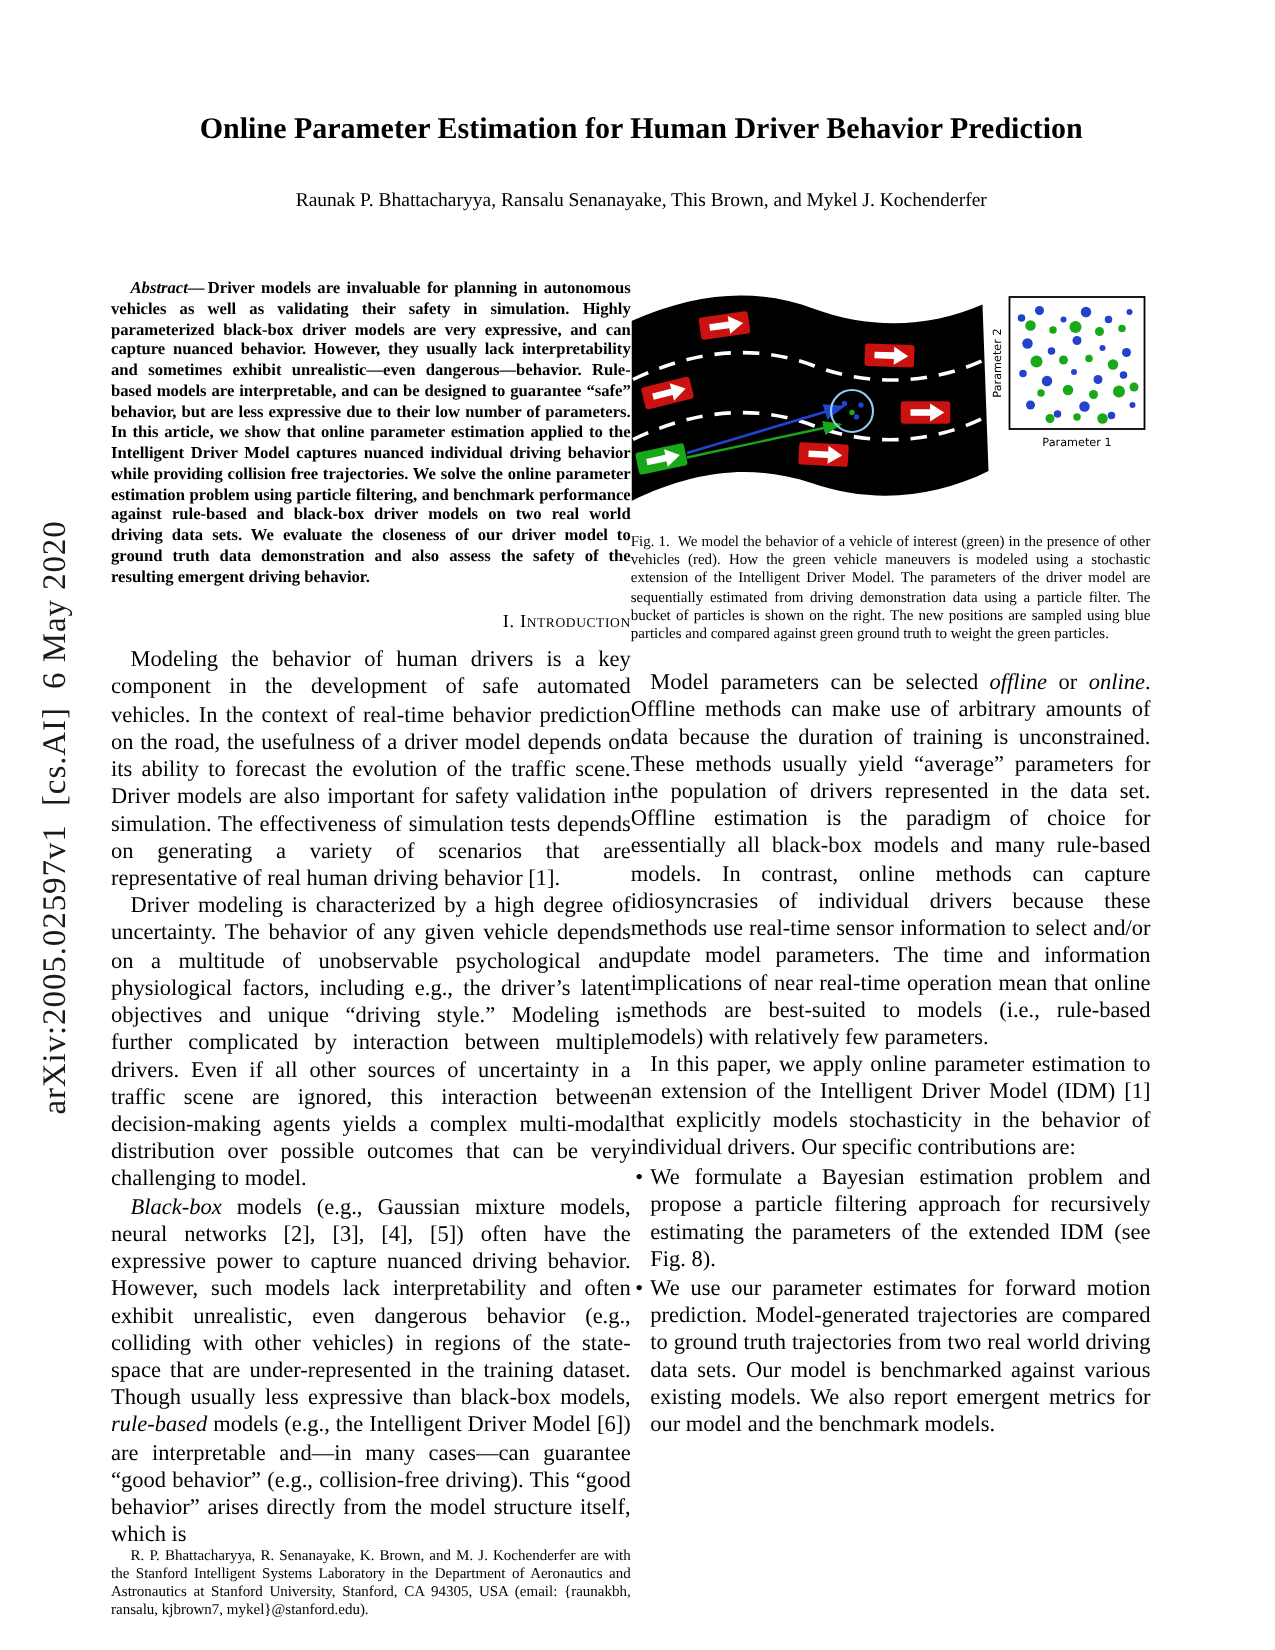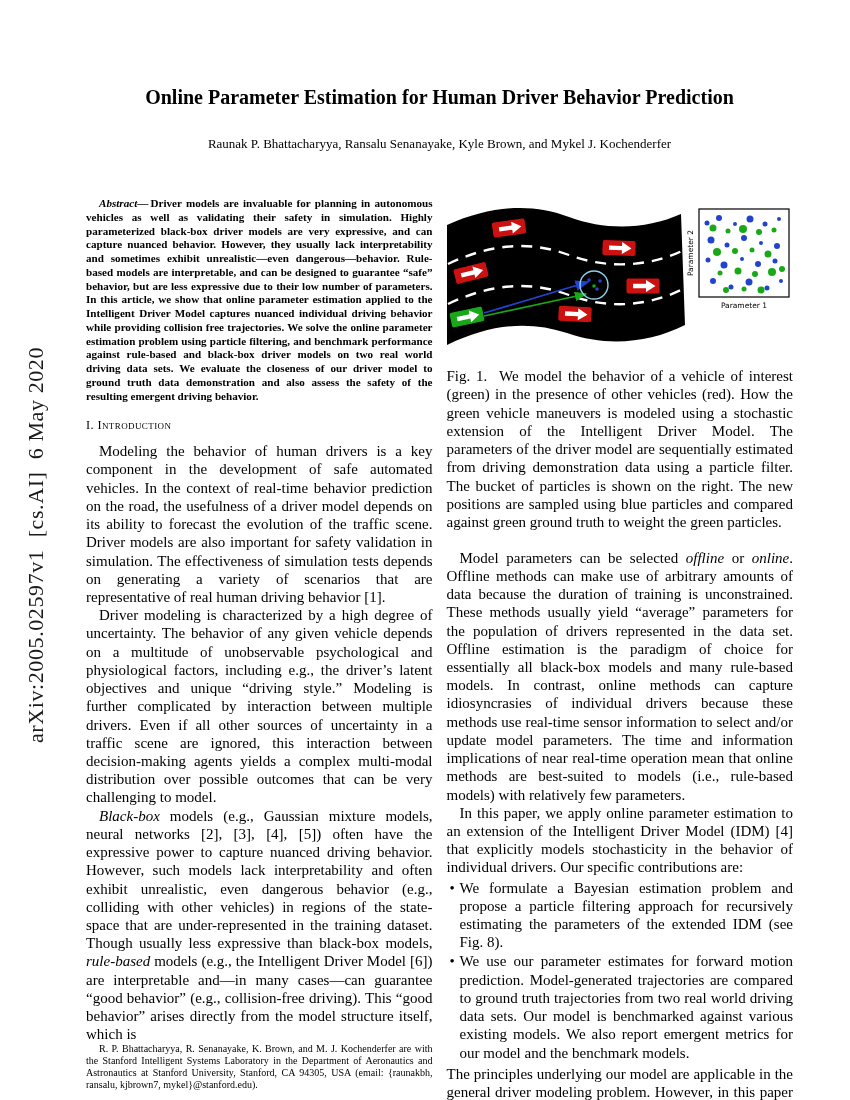--- a/index.html
+++ b/index.html
@@ -6,54 +6,54 @@
   html, body { background:#ffffff; }
   body { width:850px; height:1100px; font-family:"Liberation Serif", serif; color:#000; }
   .page { position:relative; width:850px; height:1100px; background:#fff; overflow:hidden; }
 
   .arxiv-stamp {
     position:absolute; top:545px; left:36px;
     transform:translate(-50%,-50%) rotate(-90deg);
     white-space:nowrap; font-size:22px; color:#1a1a1a; letter-spacing:0.6px;
   }
 
-  .content { position:absolute; left:74px; top:86px; width:707px;margin-left:12px; }
+  .content { position:absolute; left:74px; top:75px; width:707px; }
   .title { font-size:20px; font-weight:bold; text-align:center; }
   .authors { margin-top:27px; font-size:13px; text-align:center; }
 
-  .columns { display:flex; gap:14px; margin-top:45px; height:848px; }
+  .columns { display:flex; margin-top:45px; height:848px; }
   .col { width:346.5px; display:flex; flex-direction:column; }
 
   .abstract { font-weight:bold; font-size:11.1px; line-height:1.24; text-align:justify; text-indent:13px; }
   .sec-heading { margin:15px 0 9px; font-size:12.3px; font-weight:normal; font-variant:small-caps;
-                 letter-spacing:0.4px; text-align:left; }
+                 letter-spacing:0.4px; text-align:right; }
   .body { font-size:15px; line-height:1.215; text-align:justify; }
   .indent { text-indent:13px; }
   .footnote { margin-top:auto; font-size:10px; line-height:1.2; text-align:justify; text-indent:13px; }
 
   .fig { margin-bottom:17px; }
   .fig-svg { display:block; width:346px; height:160px; }
-  .caption { margin-top:10px; font-size:15px; line-height:1.22; text-align:justify; }
+  .caption { margin-top:10px; font-size:10px; line-height:1.22; text-align:justify; }
 
   .after-fig { margin-top:2px; }
   .bullets { list-style:none; margin:2px 0 2px 0; padding:0; }
   .bullets li { position:relative; padding-left:13px; margin-bottom:1px; }
   .bullets li::before { content:"\2022"; position:absolute; left:3px; }
   .it { font-style:italic; }
 </style>
 </head>
 <body>
 
 <div class="page">
 
   <div class="arxiv-stamp">arXiv:2005.02597v1&nbsp;&nbsp;[cs.AI]&nbsp;&nbsp;6 May 2020</div>
 
   <div class="content">
     <h1 class="title">Online Parameter Estimation for Human Driver Behavior Prediction</h1>
-    <div class="authors">Raunak P. Bhattacharyya, Ransalu Senanayake, Kyle Brown, and Mykel J. Kochenderfer</div>
+    <div class="authors">Raunak P. Bhattacharyya, Ransalu Senanayake, This Brown, and Mykel J. Kochenderfer</div>
 
     <div class="columns">
 
       <div class="col">
         <p class="abstract"><span class="it">Abstract</span><span>— Driver models are invaluable for planning in autonomous vehicles as well as validating their safety in simulation. Highly parameterized black-box driver models are very expressive, and can capture nuanced behavior. However, they usually lack interpretability and sometimes exhibit unrealistic—even dangerous—behavior. Rule-based models are interpretable, and can be designed to guarantee “safe” behavior, but are less expressive due to their low number of parameters. In this article, we show that online parameter estimation applied to the Intelligent Driver Model captures nuanced individual driving behavior while providing collision free trajectories. We solve the online parameter estimation problem using particle filtering, and benchmark performance against rule-based and black-box driver models on two real world driving data sets. We evaluate the closeness of our driver model to ground truth data demonstration and also assess the safety of the resulting emergent driving behavior.</span></p>
         <h2 class="sec-heading">I. Introduction</h2>
         <p class="body indent"><span>Modeling the behavior of human drivers is a key component in the development of safe automated vehicles. In the context of real-time behavior prediction on the road, the usefulness of a driver model depends on its ability to forecast the evolution of the traffic scene. Driver models are also important for safety validation in simulation. The effectiveness of simulation tests depends on generating a variety of scenarios that are representative of real human driving behavior [1].</span></p>
         <p class="body indent"><span>Driver modeling is characterized by a high degree of uncertainty. The behavior of any given vehicle depends on a multitude of unobservable psychological and physiological factors, including e.g., the driver’s latent objectives and unique “driving style.” Modeling is further complicated by interaction between multiple drivers. Even if all other sources of uncertainty in a traffic scene are ignored, this interaction between decision-making agents yields a complex multi-modal distribution over possible outcomes that can be very challenging to model.</span></p>
         <p class="body indent"><span class="it">Black-box</span><span> models (e.g., Gaussian mixture models, neural networks [2], [3], [4], [5]) often have the expressive power to capture nuanced driving behavior. However, such models lack interpretability and often exhibit unrealistic, even dangerous behavior (e.g., colliding with other vehicles) in regions of the state-space that are under-represented in the training dataset. Though usually less expressive than black-box models, </span><span class="it">rule-based</span><span> models (e.g., the Intelligent Driver Model [6]) are interpretable and—in many cases—can guarantee “good behavior” (e.g., collision-free driving). This “good behavior” arises directly from the model structure itself, which is</span></p>
         <p class="footnote"><span>R. P. Bhattacharyya, R. Senanayake, K. Brown, and M. J. Kochenderfer are with the Stanford Intelligent Systems Laboratory in the Department of Aeronautics and Astronautics at Stanford University, Stanford, CA 94305, USA (email: {raunakbh, ransalu, kjbrown7, mykel}@stanford.edu).</span></p>
@@ -159,23 +159,22 @@
                   <circle cx="314" cy="93" r="3.5" fill="#18a818"></circle>
                 </g>
               <text x="297" y="111" text-anchor="middle" font-size="7.5" font-family="DejaVu Sans, sans-serif">Parameter 1</text>
               <text transform="rotate(-90 246 56)" x="246" y="56" text-anchor="middle" font-size="7.5" font-family="DejaVu Sans, sans-serif">Parameter 2</text>
             </g>
           </svg>
           <figcaption class="caption">Fig. 1.&nbsp;&nbsp;We model the behavior of a vehicle of interest (green) in the presence of other vehicles (red). How the green vehicle maneuvers is modeled using a stochastic extension of the Intelligent Driver Model. The parameters of the driver model are sequentially estimated from driving demonstration data using a particle filter. The bucket of particles is shown on the right. The new positions are sampled using blue particles and compared against green ground truth to weight the green particles.</figcaption>
         </figure>
 
         <p class="body indent"><span>Model parameters can be selected </span><span class="it">offline</span><span> or </span><span class="it">online</span><span>. Offline methods can make use of arbitrary amounts of data because the duration of training is unconstrained. These methods usually yield “average” parameters for the population of drivers represented in the data set. Offline estimation is the paradigm of choice for essentially all black-box models and many rule-based models. In contrast, online methods can capture idiosyncrasies of individual drivers because these methods use real-time sensor information to select and/or update model parameters. The time and information implications of near real-time operation mean that online methods are best-suited to models (i.e., rule-based models) with relatively few parameters.</span></p>
-        <p class="body indent"><span>In this paper, we apply online parameter estimation to an extension of the Intelligent Driver Model (IDM) [4] that explicitly models stochasticity in the behavior of individual drivers. Our specific contributions are:</span></p>
+        <p class="body indent"><span>In this paper, we apply online parameter estimation to an extension of the Intelligent Driver Model (IDM) [1] that explicitly models stochasticity in the behavior of individual drivers. Our specific contributions are:</span></p>
         <ul class="bullets">
           <li class="body"><span>We formulate a Bayesian estimation problem and propose a particle filtering approach for recursively estimating the parameters of the extended IDM (see Fig. 8).</span></li>
           <li class="body"><span>We use our parameter estimates for forward motion prediction. Model-generated trajectories are compared to ground truth trajectories from two real world driving data sets. Our model is benchmarked against various existing models. We also report emergent metrics for our model and the benchmark models.</span></li>
         </ul>
-        <p class="body"><span>The principles underlying our model are applicable in the general driver modeling problem. However, in this paper we study the specific problem of </span><span class="it">car-following</span><span>, which reasons about longitudinal driving behavior.</span></p>
 
       </div>
     </div>
   </div>
 </div>
 
 </body></html>

